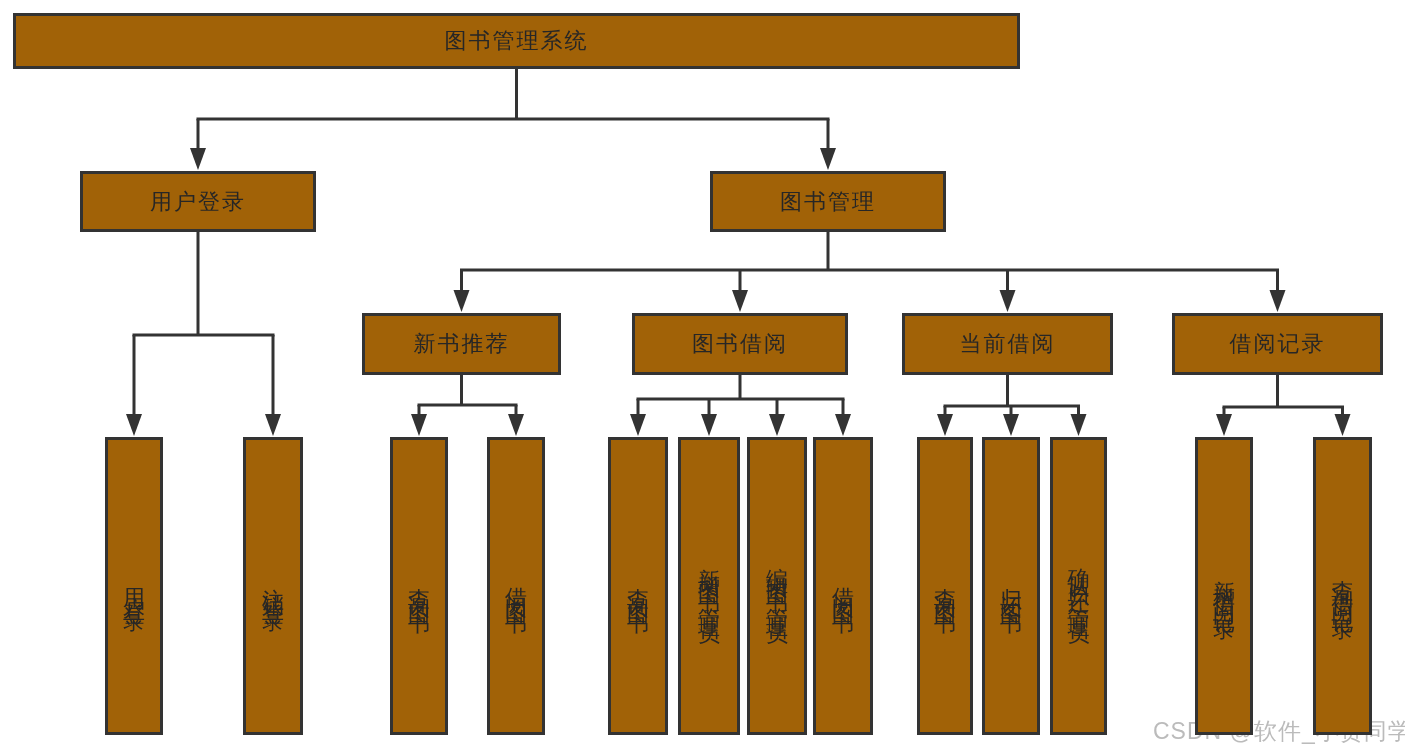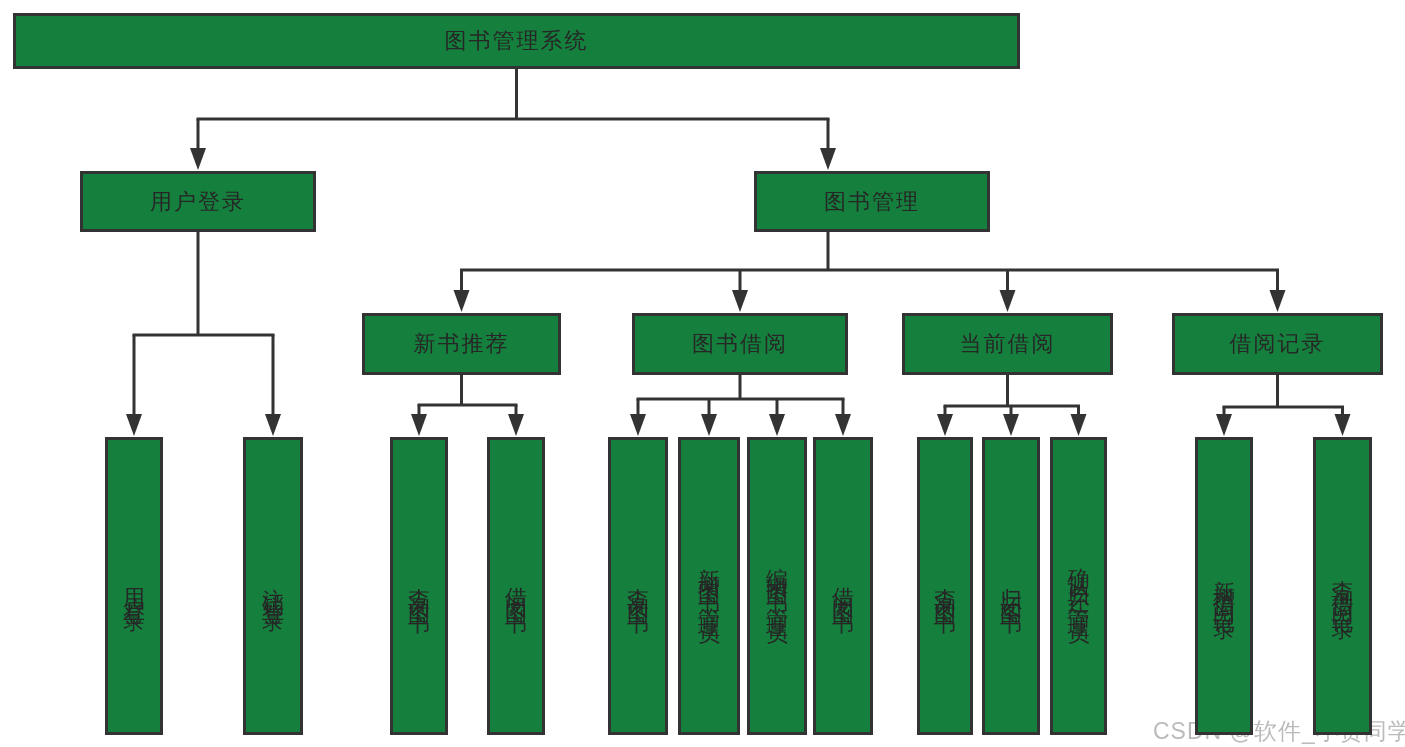--- a/index.html
+++ b/index.html
@@ -12,21 +12,21 @@
     font-family: "Liberation Sans", sans-serif;
     overflow: hidden;
   }
   #edges {
     position: absolute; left: 0; top: 0;
     pointer-events: none;
   }
   .node {
     position: absolute;
     box-sizing: border-box;
-    background: #15803d;
+    background: #a16207;
     border: 3px solid #333333;
     display: flex;
     align-items: center;
     justify-content: center;
     color: #262626;
   }
   .node.h .label {
     font-size: 22px;
     letter-spacing: 2px;
     white-space: nowrap;
@@ -105,21 +105,21 @@
       <line x1="1342.5" y1="407" x2="1342.5" y2="419" stroke="#333333" stroke-width="3"></line>
       <polygon points="1334.5,414 1350.5,414 1342.5,436" fill="#333333"></polygon>
     </svg>
   <div class="watermark" style="left:1153px; top:716px;">CSDN @软件_小贺同学</div>
 <div class="node h" style="left: 13px; top: 13px; width: 1007px; height: 56px;">
       <span class="label">图书管理系统</span>
     </div>
     <div class="node h" style="left: 80px; top: 171px; width: 236px; height: 61px;">
       <span class="label">用户登录</span>
     </div>
-    <div class="node h" style="left: 710px; top: 171px; width: 236px; height: 61px; margin-left: 44px;">
+    <div class="node h" style="left: 710px; top: 171px; width: 236px; height: 61px;">
       <span class="label">图书管理</span>
     </div>
     <div class="node h" style="left: 632px; top: 313px; width: 216px; height: 62px;">
       <span class="label">图书借阅</span>
     </div>
     <div class="node h" style="left: 362px; top: 313px; width: 199px; height: 62px;">
       <span class="label">新书推荐</span>
     </div>
     <div class="node h" style="left: 902px; top: 313px; width: 211px; height: 62px;">
       <span class="label">当前借阅</span>

